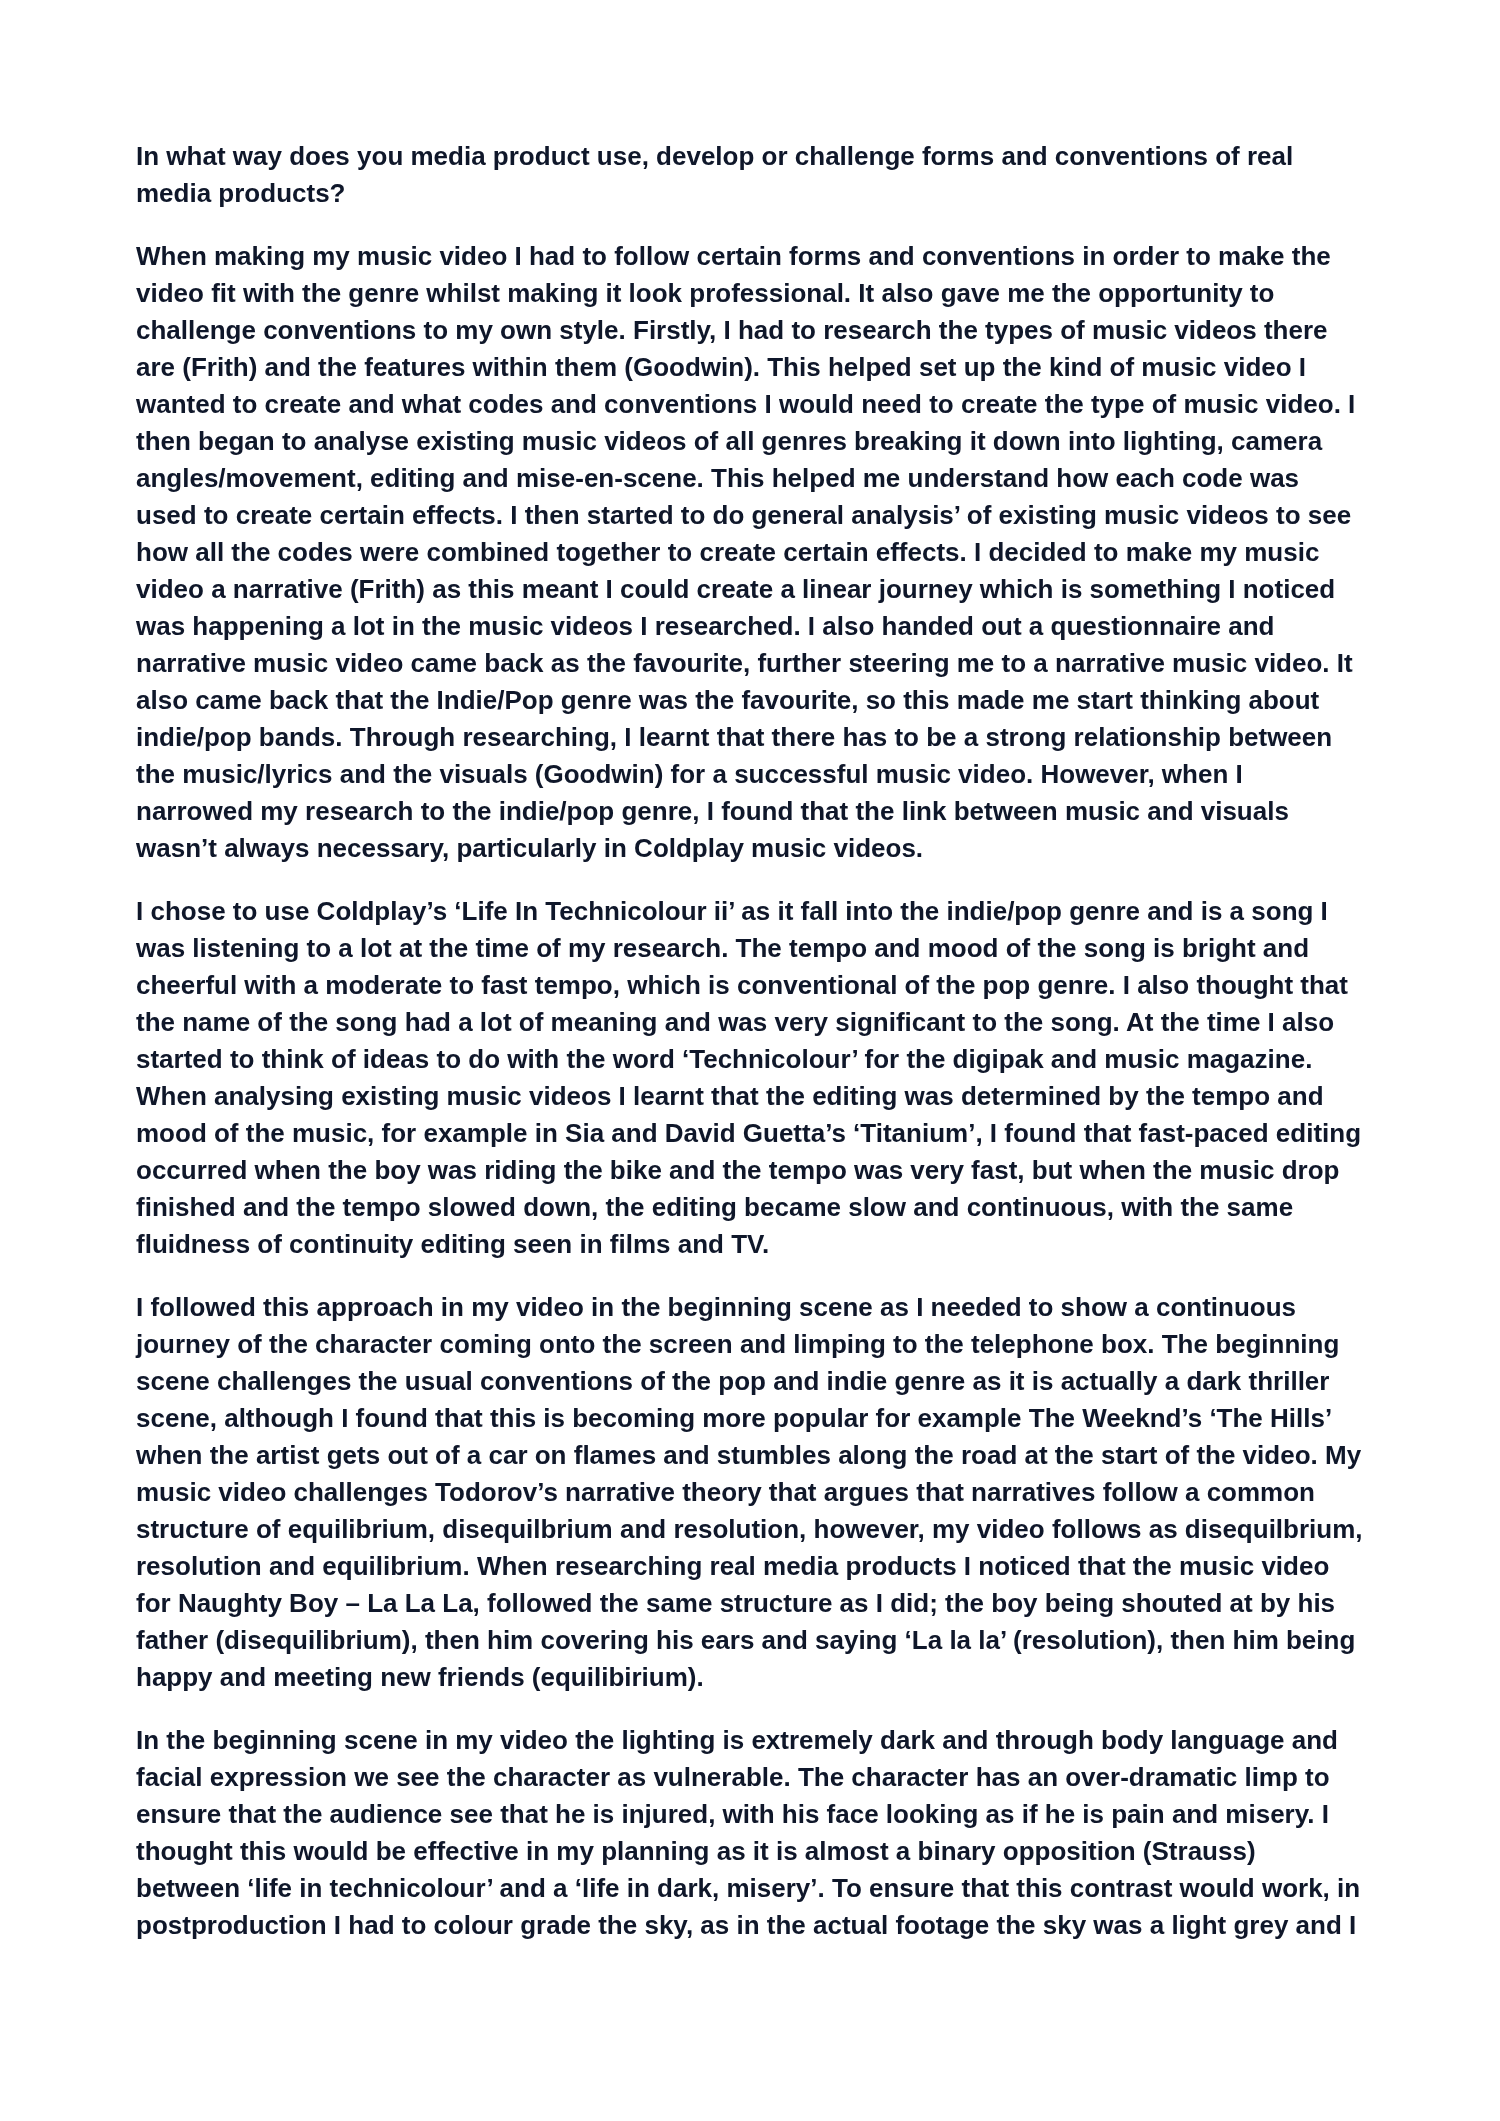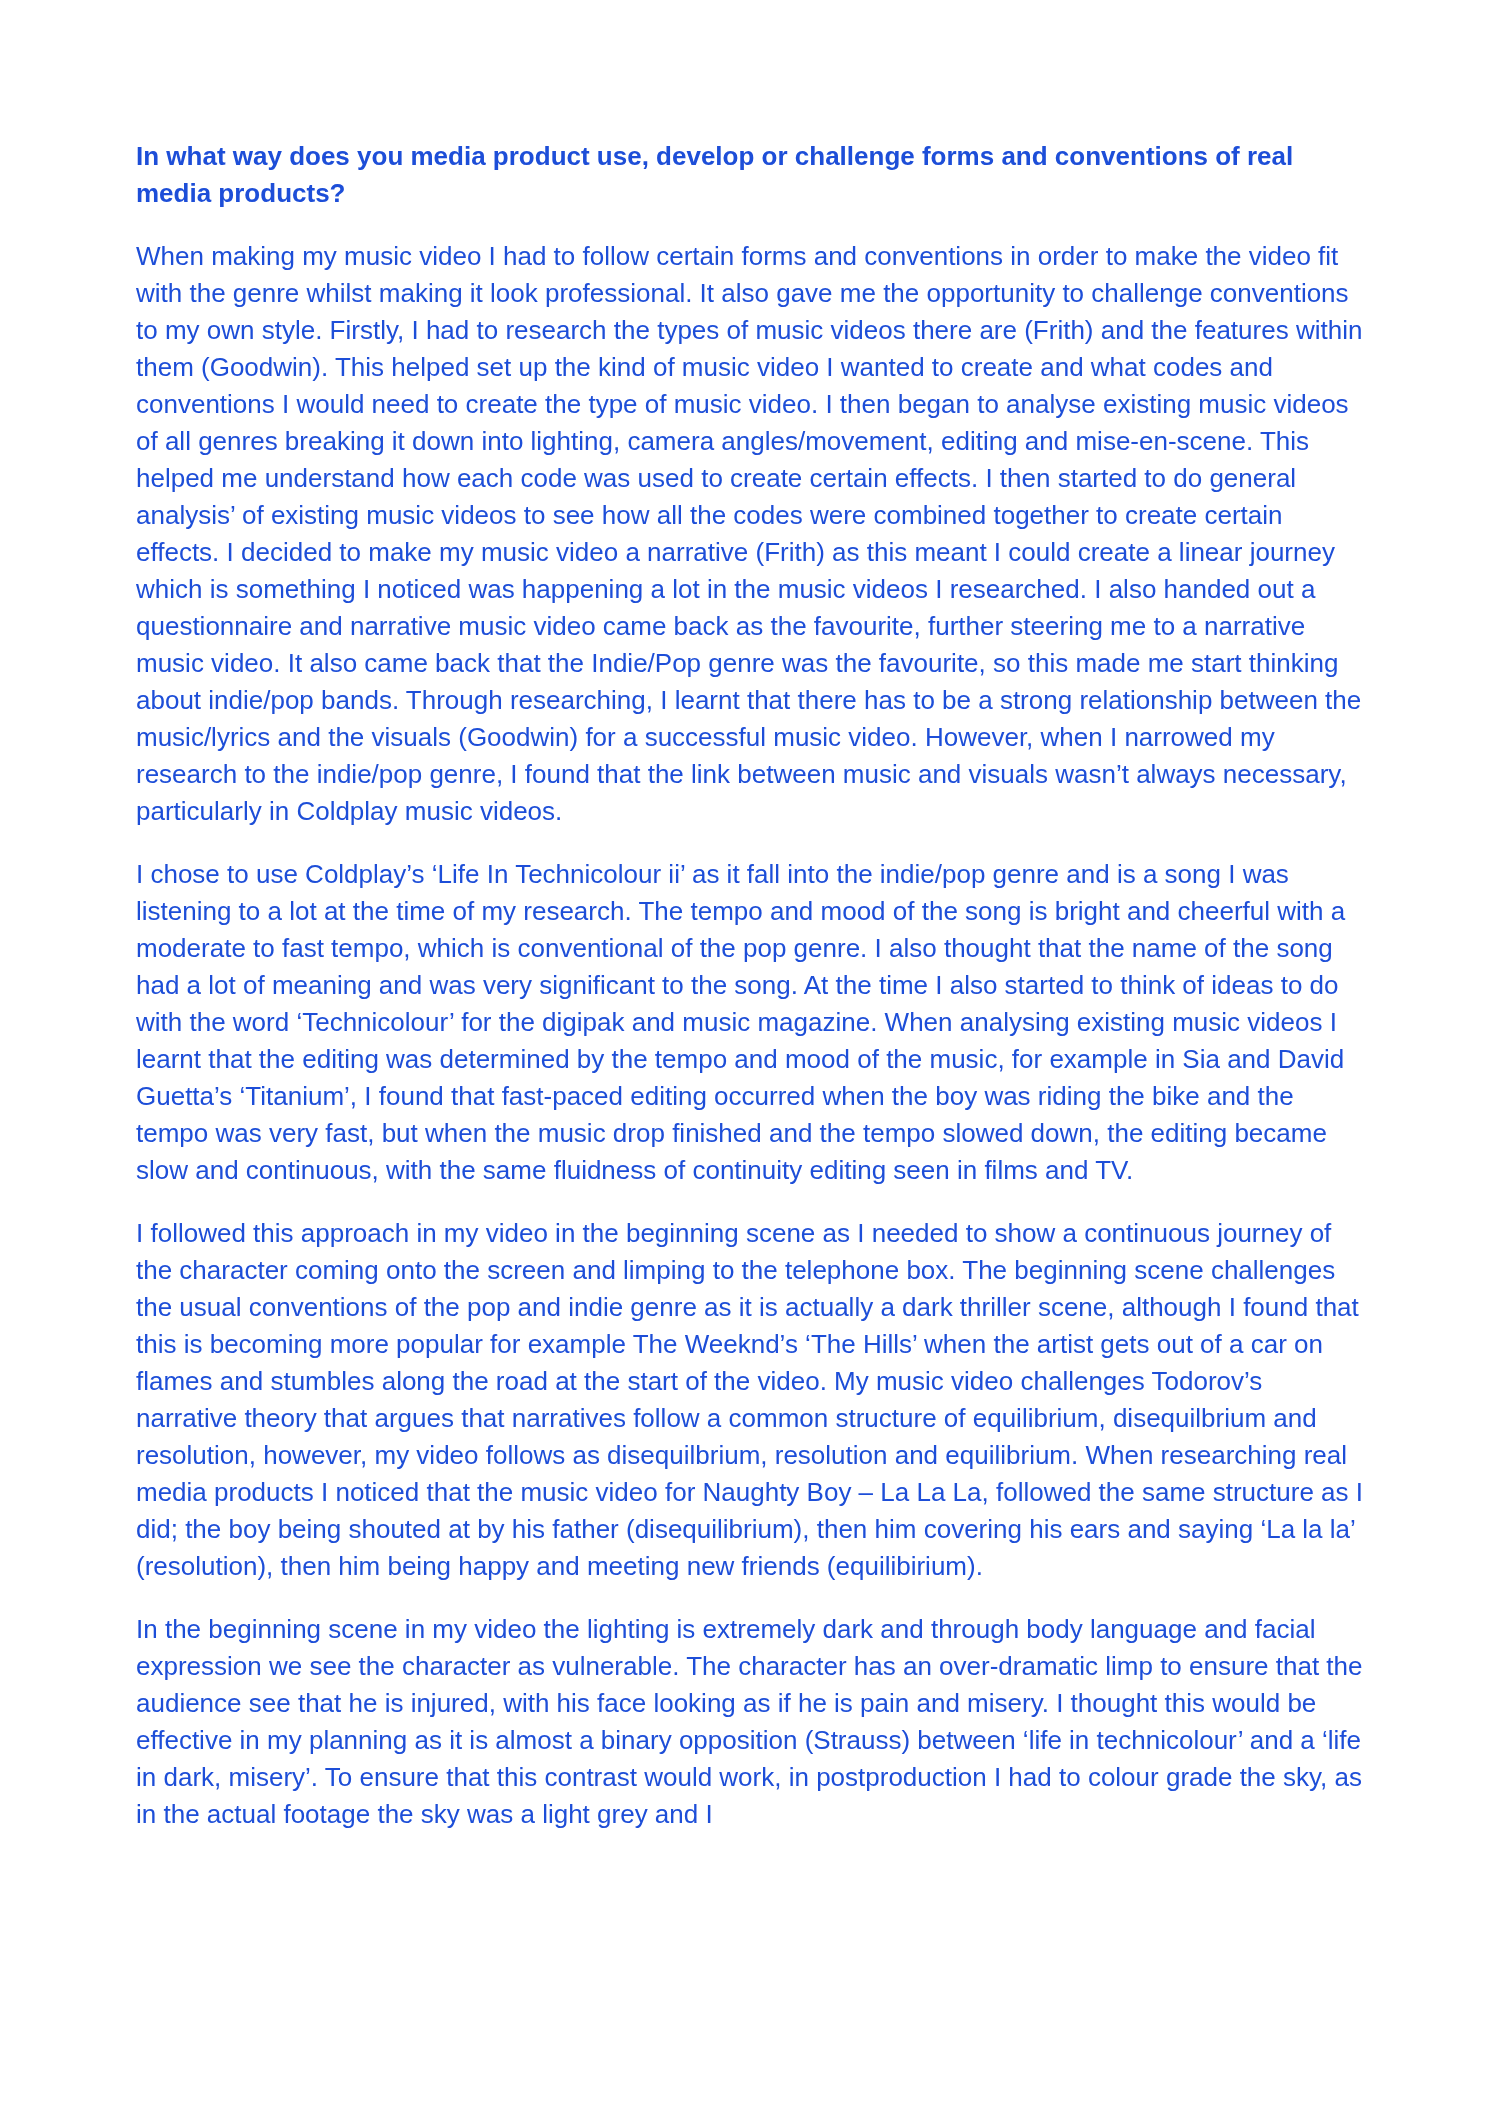--- a/index.html
+++ b/index.html
@@ -13,32 +13,32 @@
     width: 1500px;
     height: 2121px;
     margin: 0 auto;
     background: #ffffff;
     box-sizing: border-box;
     padding: 138px 136px 80px 136px;
     overflow: hidden;
     font-family: "Liberation Sans", sans-serif;
     font-size: 26px;
     line-height: 37px;
-    color: #1d4ed8;
+    color: #0f172a;
     text-align: left;
   }
   .essay-heading {
     font-size: 26px;
     line-height: 37px;
     font-weight: bold;
     margin: 0 0 26px 0;
   }
   .essay-paragraph {
     margin: 0 0 26px 0;
-    font-weight: normal;
+    font-weight: bold;
   }
   .essay-paragraph:last-child {
     margin-bottom: 10px;
   }
 </style>
 </head>
 <body>
 
 <div class="page">
   <h1 class="essay-heading">In what way does you media product use, develop or challenge forms and conventions of real media products?</h1>

